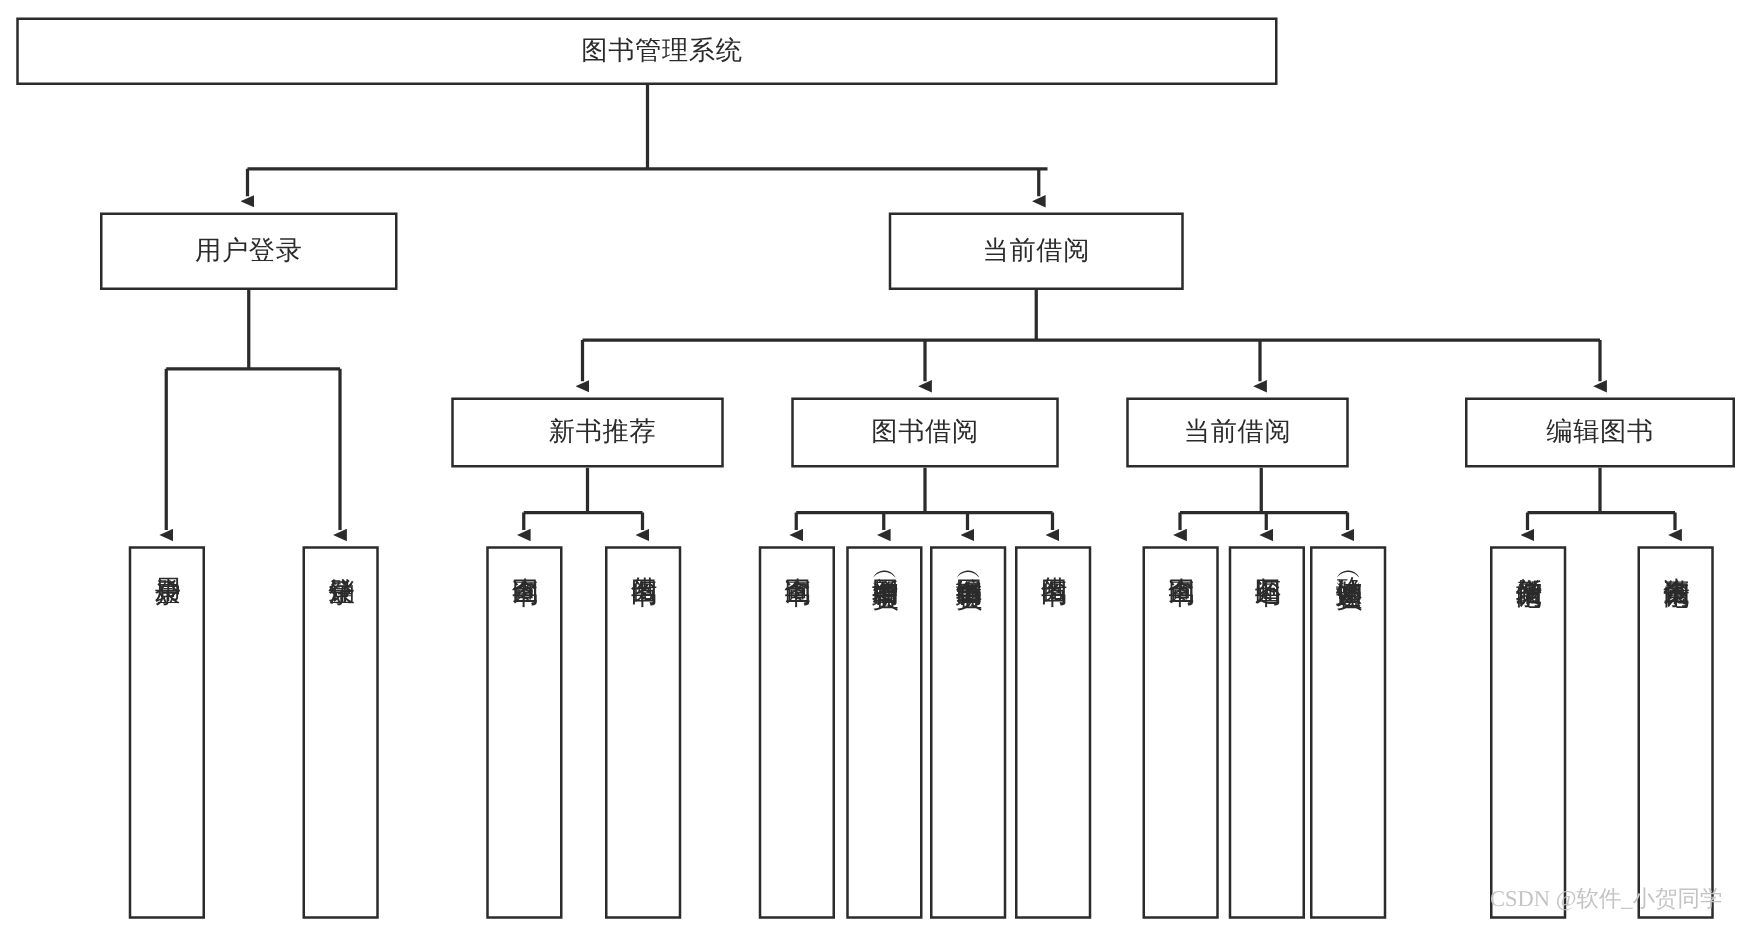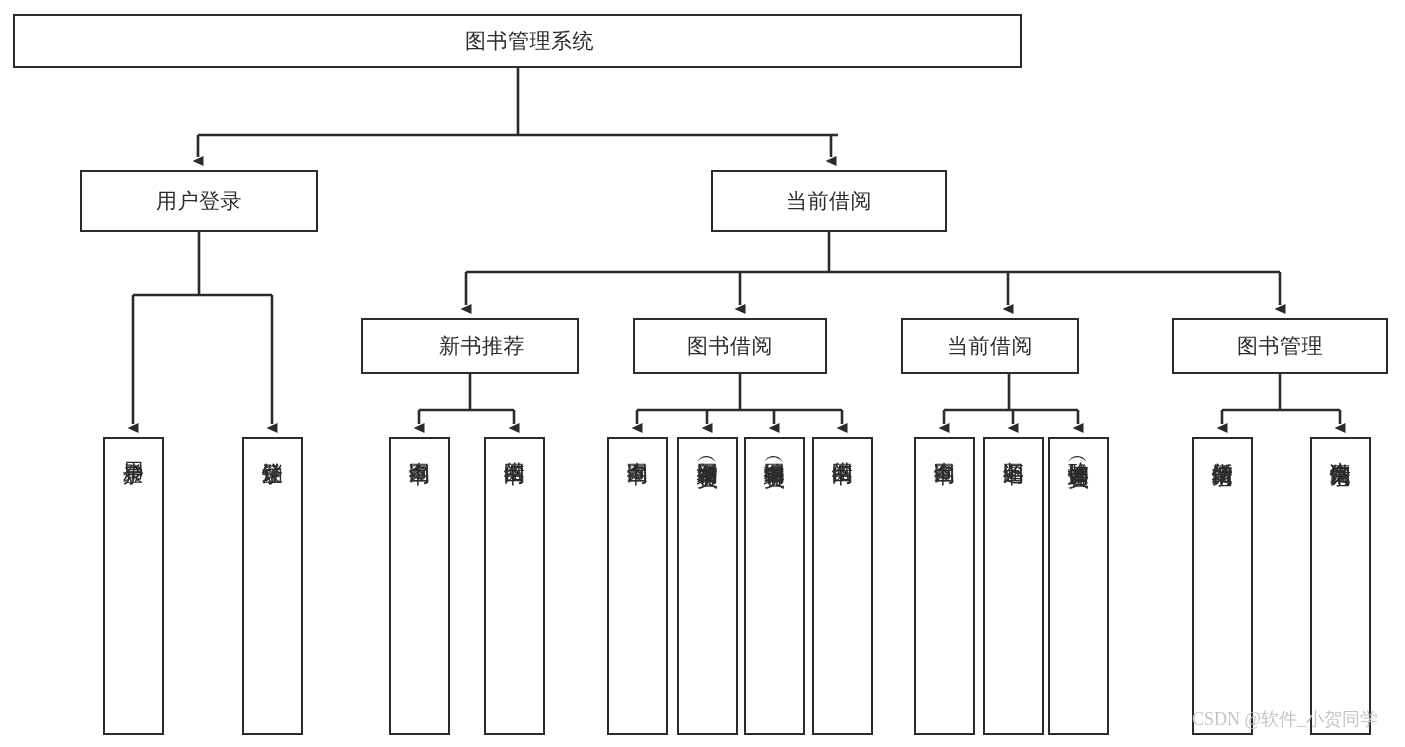--- a/index.html
+++ b/index.html
@@ -124,28 +124,28 @@
   <div class="node" style="left:80px; top:170px; width:238px; height:62px;">
     <span class="node-label">用户登录</span>
   </div>
   <div class="node" style="left:711px; top:170px; width:236px; height:62px;">
     <span class="node-label">当前借阅</span>
   </div>
 
   <div class="node" style="left:361px; top:318px; width:218px; height:56px;padding-left:24px;">
     <span class="node-label">新书推荐</span>
   </div>
-  <div class="node" style="left:633px; top:318px; width:194px; height:56px;">
+  <div class="node" style="left:633px; top:318px; width:214px; height:56px;">
     <span class="node-label">图书借阅</span>
   </div>
   <div class="node" style="left:901px; top:318px; width:178px; height:56px;">
     <span class="node-label">当前借阅</span>
   </div>
   <div class="node" style="left:1172px; top:318px; width:216px; height:56px;">
-    <span class="node-label">图书管理</span>
+    <span class="node-label">编辑图书</span>
   </div>
 
   <div class="node leaf" style="left:103px; top:437px; width:61px; height:298px;">
     <span class="node-label">用户登录</span>
   </div>
   <div class="node leaf" style="left:242px; top:437px; width:61px; height:298px;">
     <span class="node-label">注销登录</span>
   </div>
 
   <div class="node leaf" style="left:389px; top:437px; width:61px; height:298px;">

